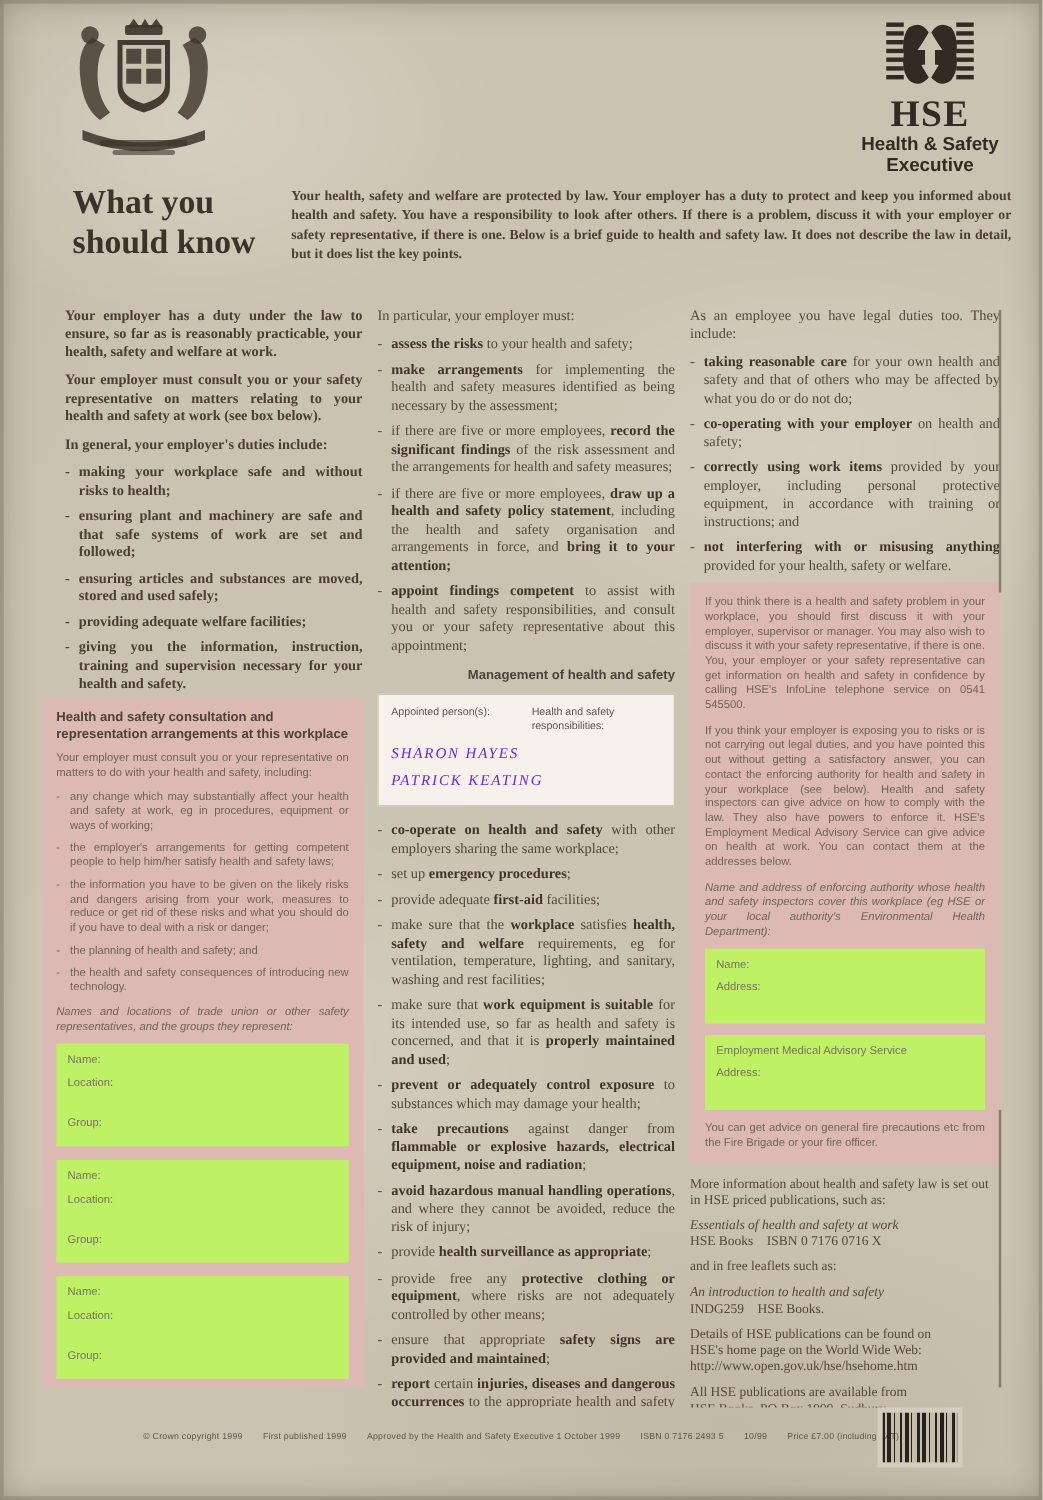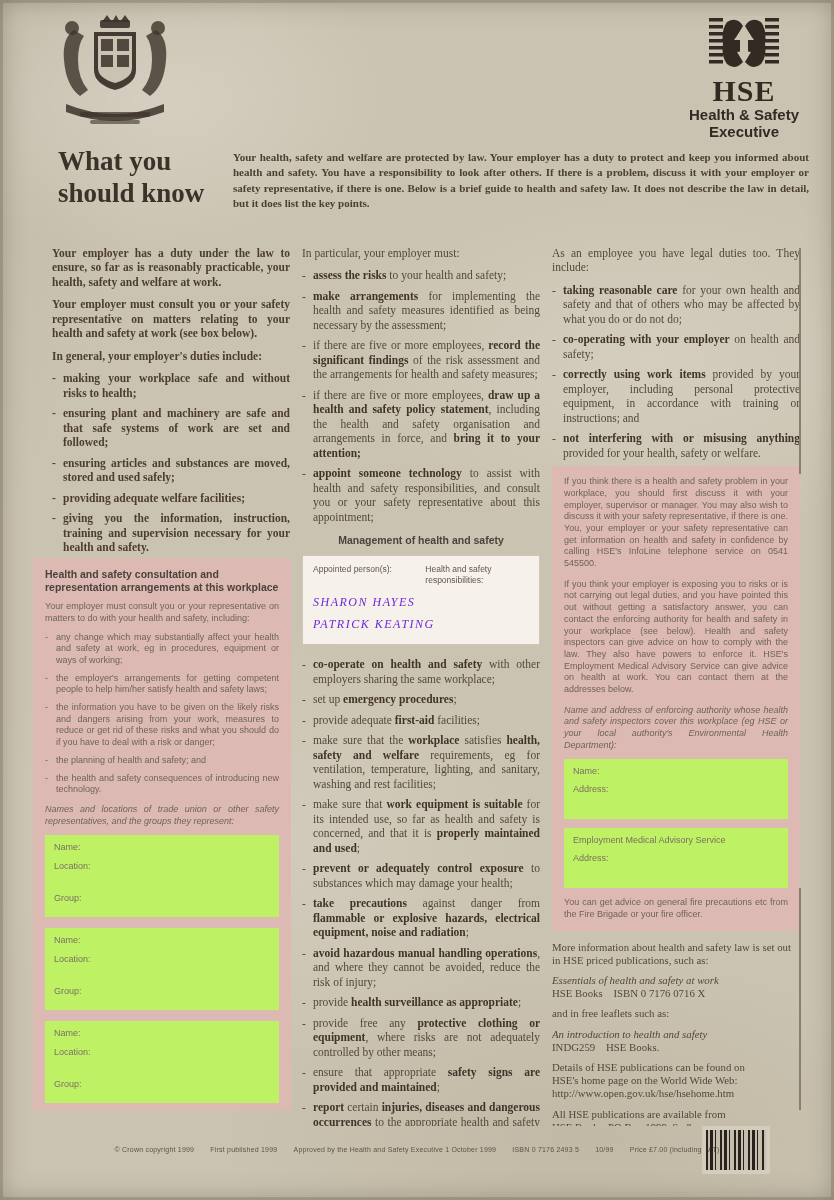--- a/index.html
+++ b/index.html
@@ -41,21 +41,21 @@
   .pink .note{font-style:italic;margin:8px 0 8px 0;}
   .whitebox{background:#bef264;box-sizing:border-box;padding:7px 9px;color:#7a6f65;
     font-family:"Liberation Sans",sans-serif;font-size:9px;text-align:left;}
   .consult-box{left:33px;top:558px;width:258px;height:552px;}
   .fieldbox{height:82px;margin-bottom:11px;}
   .fieldbox .lbl{display:block;}
   .fieldbox .lbl.loc{margin-top:7px;}
   .fieldbox .lbl.grp{margin-top:20px;}
   
   .mgmt-head{font-family:"Liberation Sans",sans-serif;font-weight:bold;font-size:10.5px;
-    color:#4c423b;margin:10px 0 8px 0;text-align:center;}
+    color:#4c423b;margin:10px 0 8px 0;text-align:right;}
   .mgmt-box{background:#f6f1ea;box-sizing:border-box;border:1px solid #cfc5b8;
     padding:8px 10px;height:90px;margin-bottom:12px;font-family:"Liberation Sans",sans-serif;
     font-size:8.5px;color:#5d564e;text-align:left;}
   .mgmt-cols{display:flex;justify-content:space-between;}
   .mgmt-cols span{width:48%;}
   .hand-lines{margin-top:9px;}
   .hand-lines .item{font-family:"Liberation Serif",serif;font-style:italic;font-size:12px;
     letter-spacing:1.5px;color:#6d28d9;text-transform:uppercase;margin-bottom:7px;}
   
   .enforce-box{width:248px;margin-top:6px;}
@@ -170,21 +170,21 @@
 
   <div class="abs col col2">
     <div class="paras">
         <div class="item">In particular, your employer must:</div>
       </div>
     <div class="dashes">
         <div class="item"><b>assess the risks</b><span> to your health and safety;</span></div>
         <div class="item"><b>make arrangements</b><span> for implementing the health and safety measures identified as being necessary by the assessment;</span></div>
         <div class="item"><span>if there are five or more employees, </span><b>record the significant findings</b><span> of the risk assessment and the arrangements for health and safety measures;</span></div>
         <div class="item"><span>if there are five or more employees, </span><b>draw up a health and safety policy statement</b><span>, including the health and safety organisation and arrangements in force, and </span><b>bring it to your attention;</b></div>
-        <div class="item"><b>appoint someone technology</b><span> to assist with health and safety responsibilities, and consult you or your safety representative about this appointment;</span></div>
+        <div class="item"><b>appoint findings competent</b><span> to assist with health and safety responsibilities, and consult you or your safety representative about this appointment;</span></div>
       </div>
     <div class="mgmt-head">Management of health and safety</div>
     <div class="mgmt-box">
       <div class="mgmt-cols">
         <span>Appointed person(s):</span>
         <span>Health and safety responsibilities:</span>
       </div>
       <div class="hand-lines">
           <div class="item"><span>Sharon Hayes</span></div>
           <div class="item"><span>Patrick Keating</span></div>

